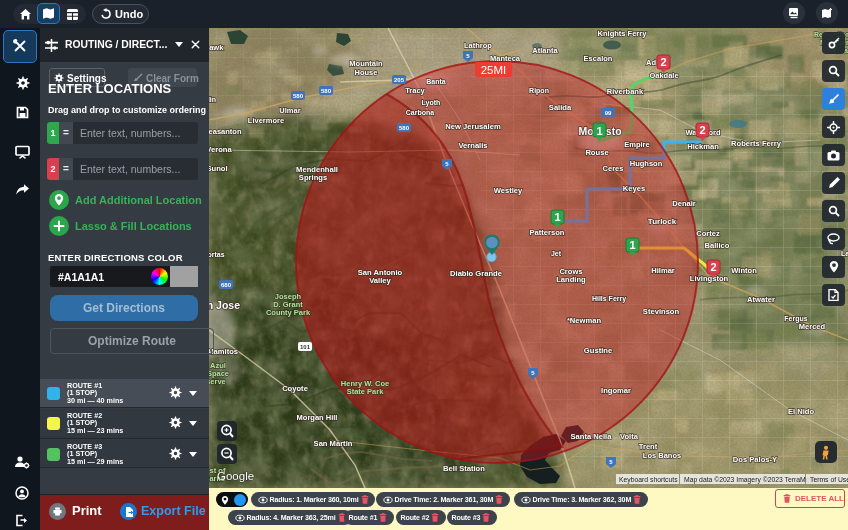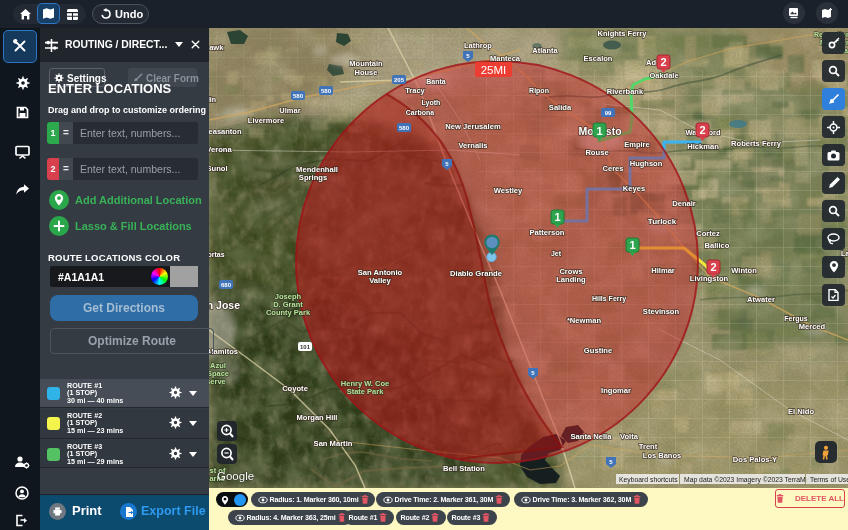--- a/index.html
+++ b/index.html
@@ -134,21 +134,21 @@
   <svg class="abs" style="left:14px;top:166px" width="10" height="12" viewBox="0 0 10 12">
       <path d="M5 0C2.5 0 .8 1.8.8 4.2.8 7 5 11.5 5 11.5S9.2 7 9.2 4.2C9.2 1.8 7.5 0 5 0Zm0 6A1.9 1.9 0 1 1 5 2.2 1.9 1.9 0 0 1 5 6Z" fill="#fff"></path>
     </svg>
   <div class="abs b" style="left:35px;top:166px;font-size:11px;color:#37b257">Add Additional Location</div>
   <div class="abs" style="left:9px;top:188px;width:20px;height:20px;background:#2aa64b;border-radius:50%"></div>
   <svg class="abs" style="left:13px;top:192px" width="12" height="12" viewBox="0 0 12 12">
       <path d="M6 1.5v9M1.5 6h9" stroke="#fff" stroke-width="2" stroke-linecap="round"></path>
     </svg>
   <div class="abs b" style="left:35px;top:192px;font-size:11px;color:#37b257">Lasso &amp; Fill Locations</div>
 
-  <div class="abs b" style="left:8px;top:224px;font-size:9.5px;color:#fff;letter-spacing:.2px">ROUTE LOCATIONS COLOR</div>
+  <div class="abs b" style="left:8px;top:224px;font-size:9.5px;color:#fff;letter-spacing:.2px">ENTER DIRECTIONS COLOR</div>
   <div class="abs" style="left:10px;top:238px;width:120px;height:21px;background:#17191d;border-radius:2px 0 0 2px"></div>
   <div class="abs b" style="left:18px;top:243px;font-size:10.5px;color:#fff">#A1A1A1</div>
   <div class="abs" style="left:111px;top:240px;width:17px;height:17px;border-radius:50%;background:conic-gradient(#f00,#ff0,#0f0,#0ff,#00f,#f0f,#f00)"></div>
   <div class="abs" style="left:130px;top:238px;width:28px;height:21px;background:#a1a1a1"></div>
 
   <div class="abs b" style="left:10px;top:267px;width:148px;height:26px;background:#2f6da6;border-radius:8px;color:#a4bdd3;font-size:12px;text-align:center;line-height:26px">Get Directions</div>
   <div class="abs b" style="left:10px;top:300px;width:164px;height:26px;border:1px solid #4d545b;border-radius:4px;color:#99a1a9;font-size:12px;text-align:center;line-height:24px">Optimize Route</div>
 
   <div class="rr" style="top:351px;height:29px;background:#474d56">
     <div class="rowsq" style="background:#30b3e8"></div>
@@ -168,21 +168,21 @@
   </div>
   <div class="rr" style="top:412px;height:28px;background:#32383f">
     <div class="rowsq" style="background:#54c162"></div>
     <div class="t1">ROUTE #3<br>(1 STOP)<br>15 mi — 29 mins</div>
     <svg class="gearpos" width="13" height="13" viewBox="0 0 20 20">
         <path d="M16.5 8.8 L19.3 9.1 L19.3 10.9 L16.5 11.2 L15.5 13.7 L17.2 15.9 L15.9 17.2 L13.7 15.5 L11.2 16.5 L10.9 19.3 L9.1 19.3 L8.8 16.5 L6.3 15.5 L4.1 17.2 L2.8 15.9 L4.5 13.7 L3.5 11.2 L0.7 10.9 L0.7 9.1 L3.5 8.8 L4.5 6.3 L2.8 4.1 L4.1 2.8 L6.3 4.5 L8.8 3.5 L9.1 0.7 L10.9 0.7 L11.2 3.5 L13.7 4.5 L15.9 2.8 L17.2 4.1 L15.5 6.3 Z M10 12.6 A2.6 2.6 0 1 1 10 7.4 A2.6 2.6 0 1 1 10 12.6 Z" fill="#fff" fill-rule="evenodd"></path>
       </svg>
     <div class="caret" style="left:149px;top:12px"></div>
   </div>
 
-  <div class="abs" style="left:0;top:466px;width:169px;height:36px;background:#0c4a6e;border-top:1px solid #1e2228">
+  <div class="abs" style="left:0;top:466px;width:169px;height:36px;background:#7f1d1d;border-top:1px solid #1e2228">
     <div style="position:absolute;left:8.5px;top:7.5px;width:17px;height:17px;background:#6f7881;border-radius:50%"></div>
     <svg style="position:absolute;left:12.5px;top:12px" width="9" height="9" viewBox="0 0 10 10">
         <rect x="2.4" y="0.5" width="5.2" height="2.6" fill="#fff"></rect>
         <rect x="0.5" y="3.4" width="9" height="3.6" rx="0.6" fill="#fff"></rect>
         <rect x="2.4" y="6" width="5.2" height="3.5" fill="#fff"></rect>
       </svg>
     <div class="b" style="position:absolute;left:32px;top:8px;font-size:13px;color:#fff">Print</div>
     <div style="position:absolute;left:80px;top:7.5px;width:17px;height:17px;background:#1878d0;border-radius:50%"></div>
     <svg style="position:absolute;left:84.5px;top:11.5px" width="9" height="10" viewBox="0 0 9 10">
         <path d="M1 0h4l3 3v7H1Z" fill="#fff"></path>
@@ -1146,21 +1146,21 @@
           <path d="M1.3 2.8h5.4l-.45 6H1.75Z"></path>
         </g>
       </svg></div>
   <div class="chip" style="left:238px;top:22px">Route #3<svg width="8" height="9" viewBox="0 0 8 9">
         <g fill="#e25563">
           <rect x="0.6" y="1.1" width="6.8" height="1.2" rx="0.4"></rect>
           <rect x="2.6" y="0.1" width="2.8" height="1"></rect>
           <path d="M1.3 2.8h5.4l-.45 6H1.75Z"></path>
         </g>
       </svg></div>
-  <div class="abs" style="left:566px;top:1px;width:70px;height:19px;border:1px solid #d9404e;border-radius:3px;display:flex;align-items:center;justify-content:space-between;white-space:nowrap">
+  <div class="abs" style="left:566px;top:1px;width:70px;height:19px;border:1px solid #d9404e;border-radius:3px;display:flex;align-items:center;justify-content:flex-end;white-space:nowrap">
       <svg width="8" height="9" viewBox="0 0 8 9" style="margin-right:4px">
         <g fill="#e25563">
           <rect x="0.6" y="1.1" width="6.8" height="1.2" rx="0.4"></rect>
           <rect x="2.6" y="0.1" width="2.8" height="1"></rect>
           <path d="M1.3 2.8h5.4l-.45 6H1.75Z"></path>
         </g>
       </svg>
       <span class="b" style="font-size:8px;color:#e25563">DELETE ALL</span>
     </div>
 </div>

